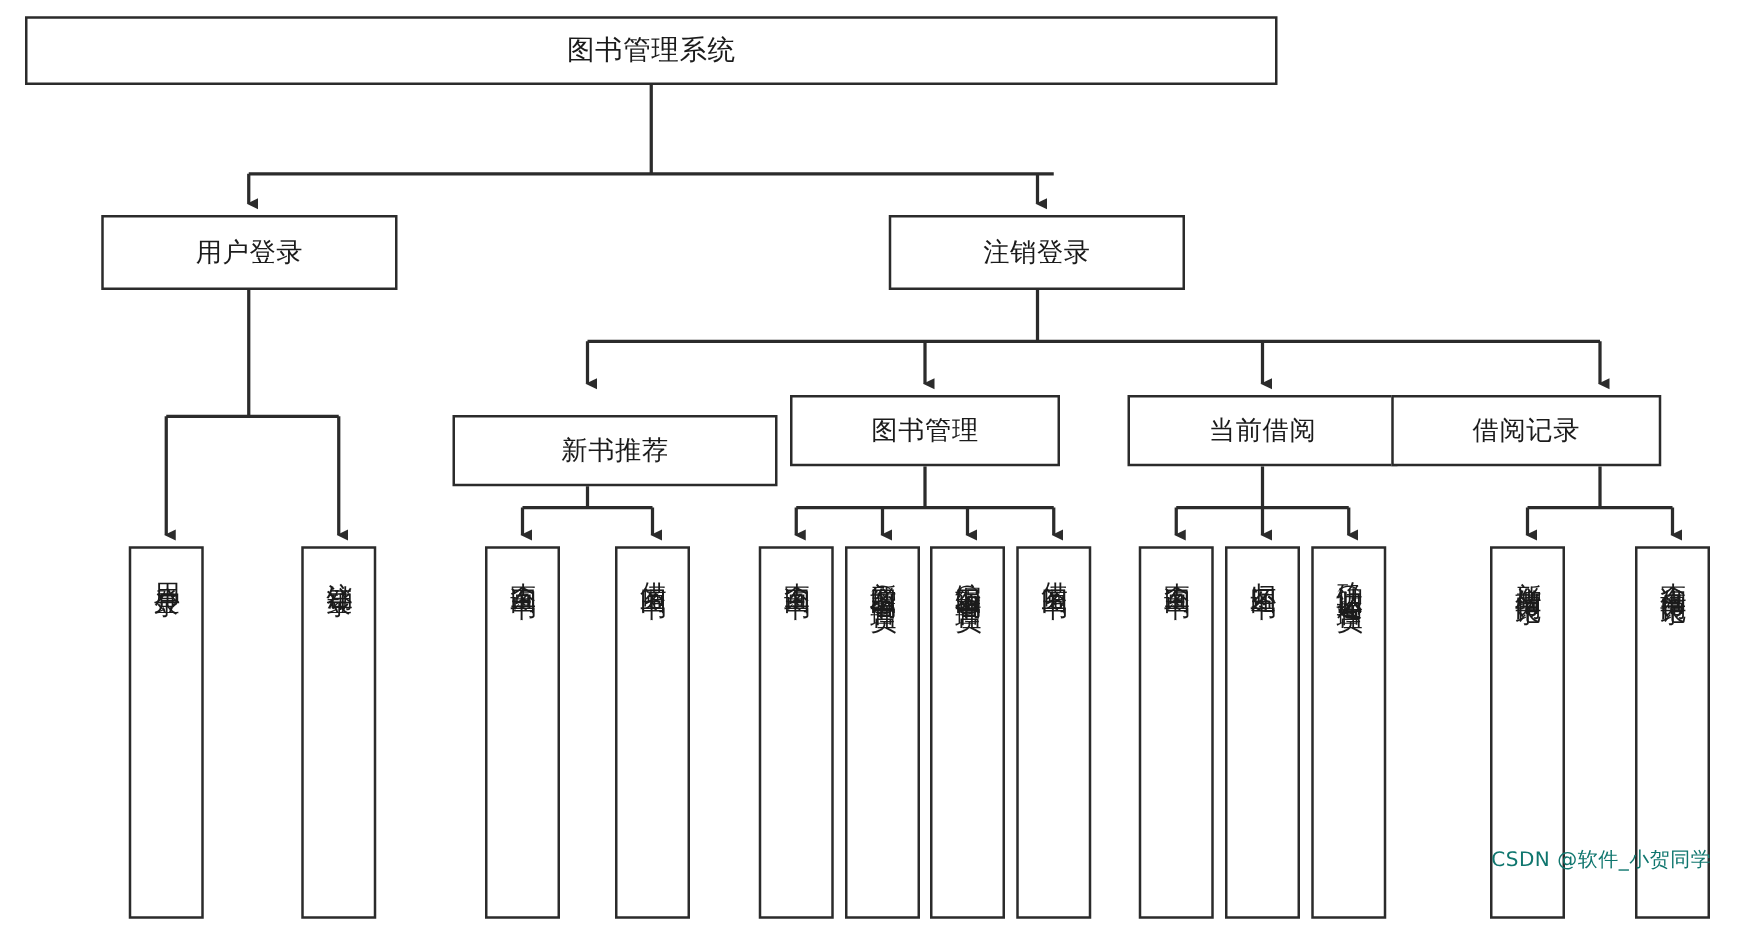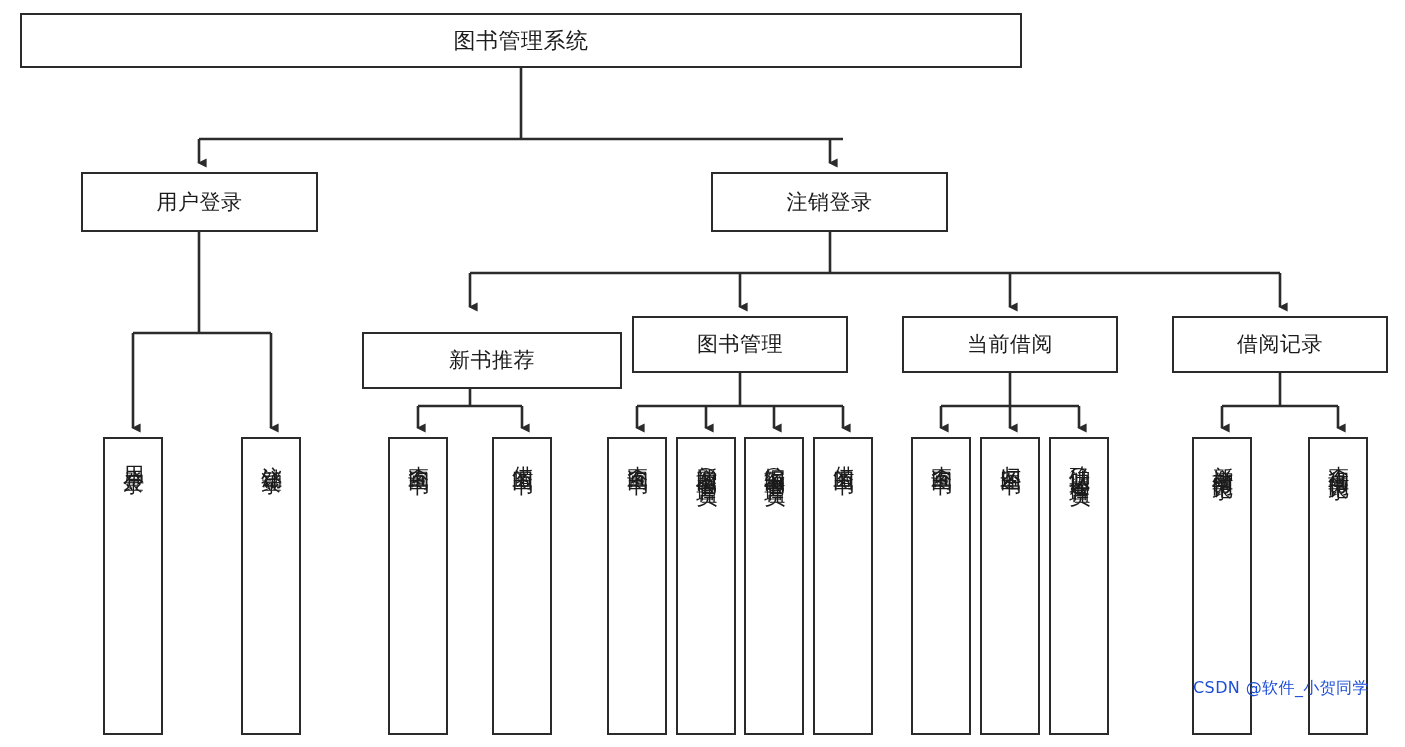--- a/index.html
+++ b/index.html
@@ -54,21 +54,21 @@
     line-height: 1.12;
     letter-spacing: 3px;
     white-space: normal;
     max-height: 270px;
   }
   #watermark {
     position: absolute;
     left: 1193px;
     top: 678px;
     font-size: 16px;
-    color: #1d4ed8;
+    color: #0f766e;
     letter-spacing: 0.4px;
     z-index: 5;
     white-space: nowrap;
   }
 </style>
 </head>
 <body>
 
 <div id="canvas">
 
@@ -135,21 +135,21 @@
 
   <div class="node" style="left:362px; top:316px; width:260px; height:57px;margin-top:16px;">
     <span class="lbl">新书推荐</span>
   </div>
   <div class="node" style="left:632px; top:316px; width:216px; height:57px;">
     <span class="lbl">图书管理</span>
   </div>
   <div class="node" style="left:902px; top:316px; width:216px; height:57px;font-family:Liberation Serif, serif;">
     <span class="lbl">当前借阅</span>
   </div>
-  <div class="node" style="left:1172px; top:316px; width:216px; height:57px;text-align:right;">
+  <div class="node" style="left:1113px; top:316px; width:216px; height:57px;text-align:right;">
     <span class="lbl">借阅记录</span>
   </div>
 
   <div class="node leaf" style="left:103px; top:437px; width:60px; height:298px;">
     <span class="lbl">用户登录</span>
   </div>
   <div class="node leaf" style="left:241px; top:437px; width:60px; height:298px;">
     <span class="lbl">注销登录</span>
   </div>
 

